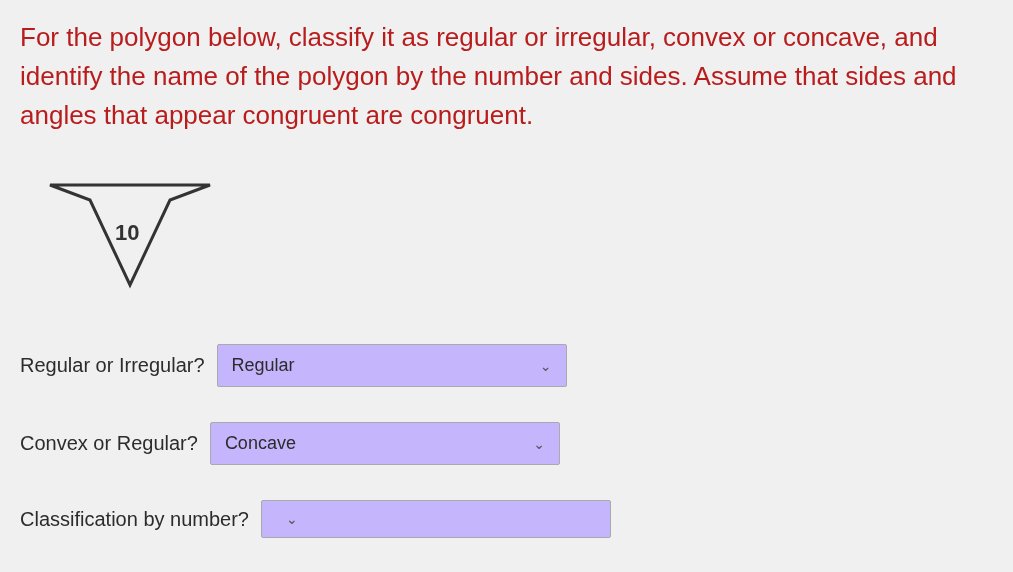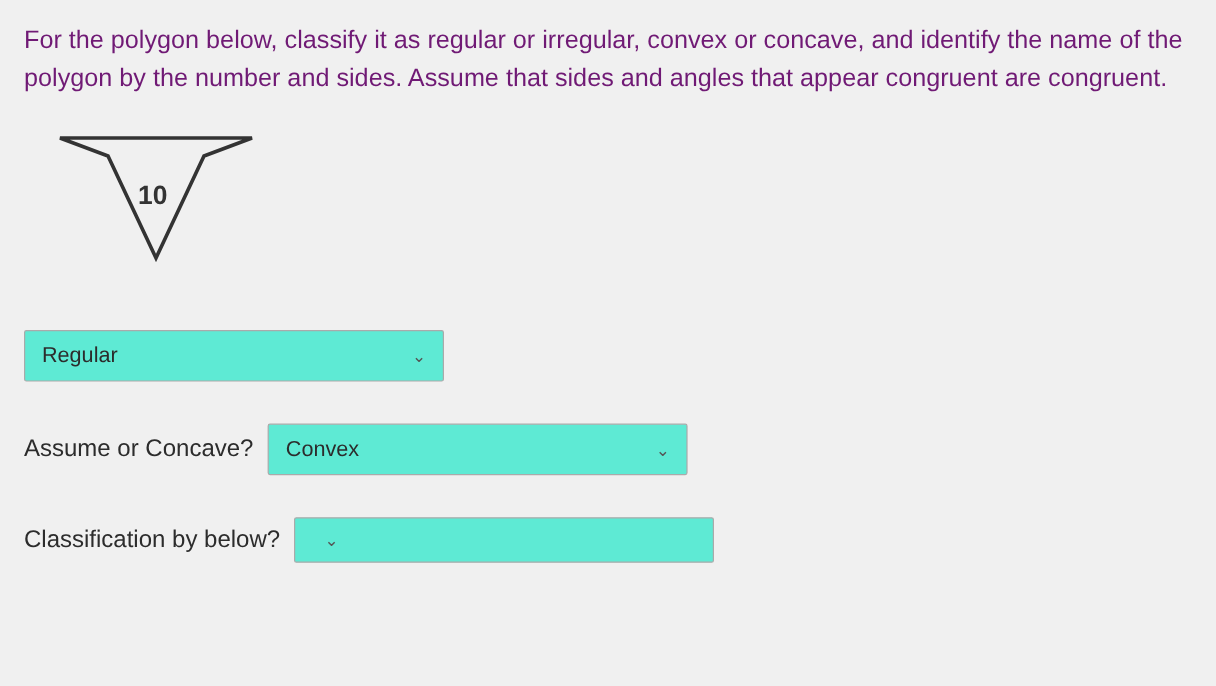--- a/index.html
+++ b/index.html
@@ -9,42 +9,42 @@
     }
     body {
       width: 1013px;
       height: 572px;
       background: #f0f0f0;
       font-family: 'Segoe UI', Arial, sans-serif;
       padding: 18px 20px;
       color: #333;
     }
     .question-text {
-      font-size: 21px;
+      font-size: 26px;
       line-height: 1.5;
-      color: #701a75;
-      margin-bottom: 14px;
+      color: #b91c1c;
+      margin-bottom: 30px;
     }
     .polygon-container {
       margin-bottom: 35px;
       margin-left: 10px;
       font-weight: bold;
     }
     .form-row {
       display: flex;
       align-items: center;
       margin-bottom: 35px;
     }
     .form-label {
       font-size: 20px;
       color: #2c2c2c;
       margin-right: 12px;
     }
     .dropdown {
-      background: #5eead4;
+      background: #c4b5fd;
       border: 1px solid #aaa;
       border-radius: 2px;
       padding: 10px 14px;
       font-size: 18px;
       color: #2c2c2c;
       width: 350px;
       display: flex;
       justify-content: space-between;
       align-items: center;
       cursor: pointer;
@@ -69,32 +69,33 @@
 <div class="question-text">For the polygon below, classify it as regular or irregular, convex or concave, and identify the name of the polygon by the number and sides. Assume that sides and angles that appear congruent are congruent.</div>
 
 <div class="polygon-container">
   <svg width="200" height="140" viewBox="0 0 200 140">
     <path d="M 20 20 L 180 20 L 140 35 L 100 120 L 60 35 Z" fill="none" stroke="#333" stroke-width="3" stroke-linejoin="miter"></path>
     <text x="85" y="75" class="polygon-label">10</text>
   </svg>
 </div>
 
 <div class="form-row">
+  <span class="form-label">Regular or Irregular?</span>
   <div class="dropdown">
     <span class="dropdown-value">Regular</span>
     <span class="chevron">⌄</span>
   </div>
 </div>
 
 <div class="form-row">
-  <span class="form-label">Assume or Concave?</span>
+  <span class="form-label">Convex or Regular?</span>
   <div class="dropdown">
-    <span class="dropdown-value">Convex</span>
+    <span class="dropdown-value">Concave</span>
     <span class="chevron">⌄</span>
   </div>
 </div>
 
 <div class="form-row">
-  <span class="form-label">Classification by below?</span>
+  <span class="form-label">Classification by number?</span>
   <div class="dropdown">
     <span class="chevron">⌄</span>
   </div>
 </div>
 
 </body></html>

